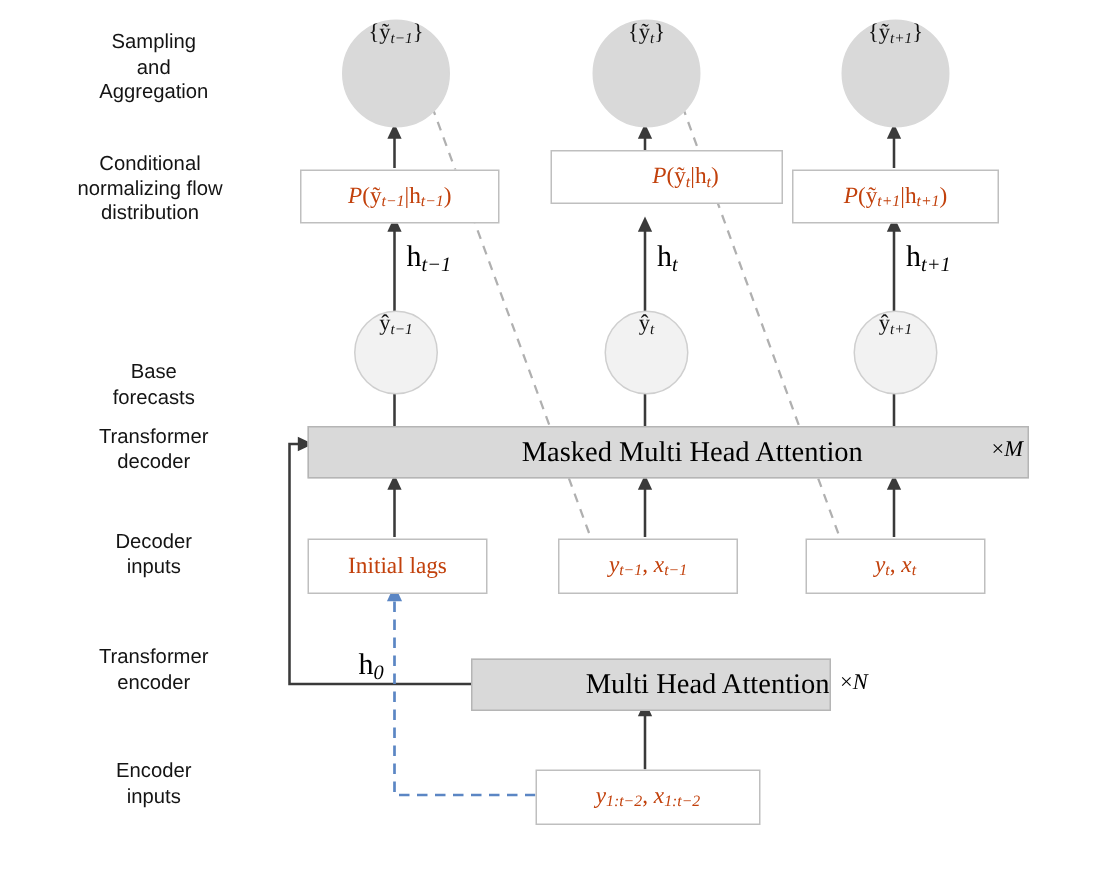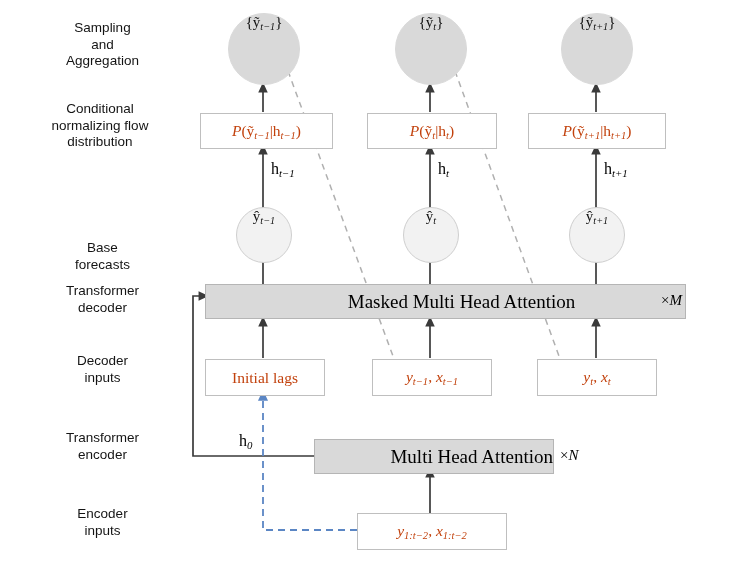--- a/index.html
+++ b/index.html
@@ -28,21 +28,21 @@
        display:flex;align-items:center;justify-content:center;
        font-family:"Liberation Serif",serif;color:#000;}
   .bar.dec{font-size:19px;}
   .bar.enc{font-size:19px;}
 
   .repeat{position:absolute;font-family:"Liberation Serif",serif;
           font-size:15px;font-style:italic;color:#000;}
   .repeat b{font-style:normal;font-weight:normal;}
 
   .edgelabel{position:absolute;font-family:"Liberation Serif",serif;
-             font-size:16px;color:#000;white-space:nowrap;}
+             font-size:20px;color:#000;white-space:nowrap;}
 
   
   .mi{font-family:"Liberation Serif",serif;font-style:italic;}
   .mr{font-family:"Liberation Serif",serif;font-style:normal;}
   .sub{font-size:.68em;vertical-align:-0.25em;}
 
   svg.wires{position:absolute;left:0;top:0;width:731px;height:587px;
             pointer-events:none;}
 </style>
 </head>
@@ -123,21 +123,21 @@
   <div class="circle sample" style="left:395px;top:13px;width:70px;height:70px;">
     <span>{<span class="mr">ỹ</span><span class="mi sub">t</span>}</span>
   </div>
   <div class="circle sample" style="left:561px;top:13px;width:70px;height:70px;">
     <span>{<span class="mr">ỹ</span><span class="mi sub">t+1</span>}</span>
   </div>
 
   <div class="box" style="left:200px;top:113px;width:131px;height:34px;">
     <span><span class="mi">P</span>(<span class="mr">ỹ</span><span class="mi sub">t−1</span>|<span class="mr">h</span><span class="mi sub">t−1</span>)</span>
   </div>
-  <div class="box" style="left:367px;top:113px;width:128px;height:34px;">
+  <div class="box" style="left:367px;top:100px;width:128px;height:34px;padding-left:25px;">
     <span><span class="mi">P</span>(<span class="mr">ỹ</span><span class="mi sub">t</span>|<span class="mr">h</span><span class="mi sub">t</span>)</span>
   </div>
   <div class="box" style="left:528px;top:113px;width:136px;height:34px;">
     <span><span class="mi">P</span>(<span class="mr">ỹ</span><span class="mi sub">t+1</span>|<span class="mr">h</span><span class="mi sub">t+1</span>)</span>
   </div>
 
   <div class="edgelabel" style="left:271px;top:160px;">
     <span class="mr">h</span><span class="mi sub">t−1</span>
   </div>
   <div class="edgelabel" style="left:438px;top:160px;">

